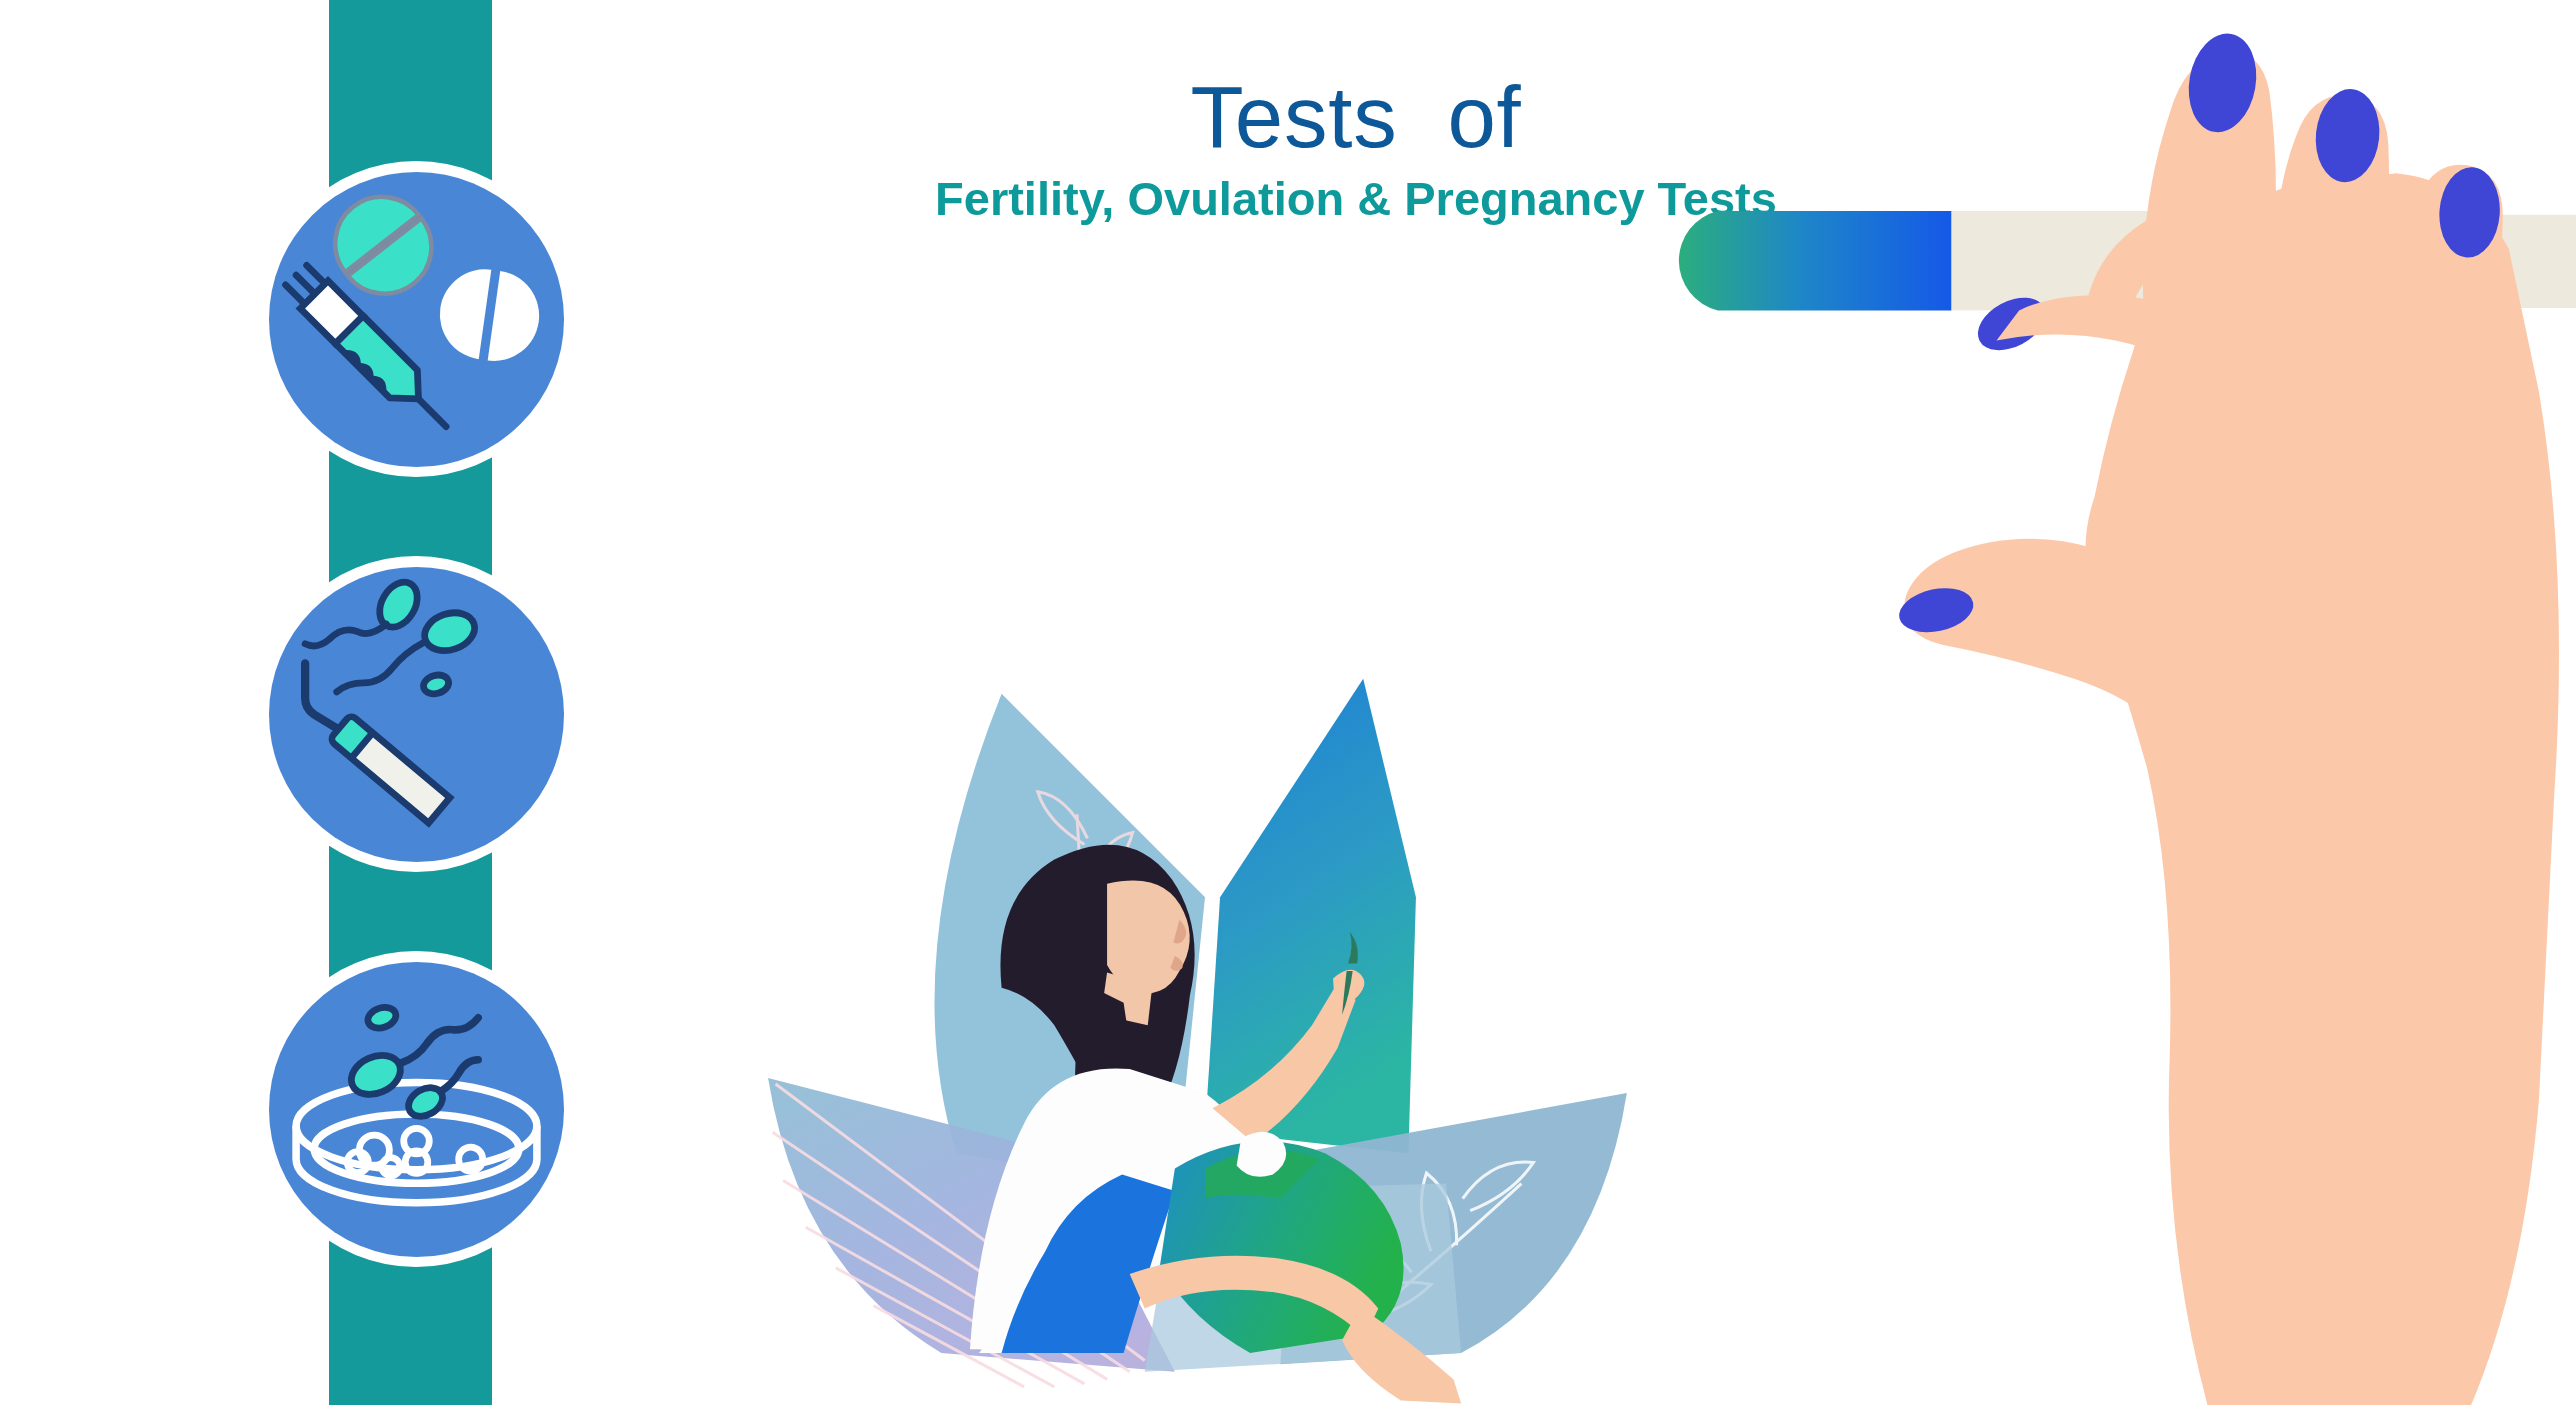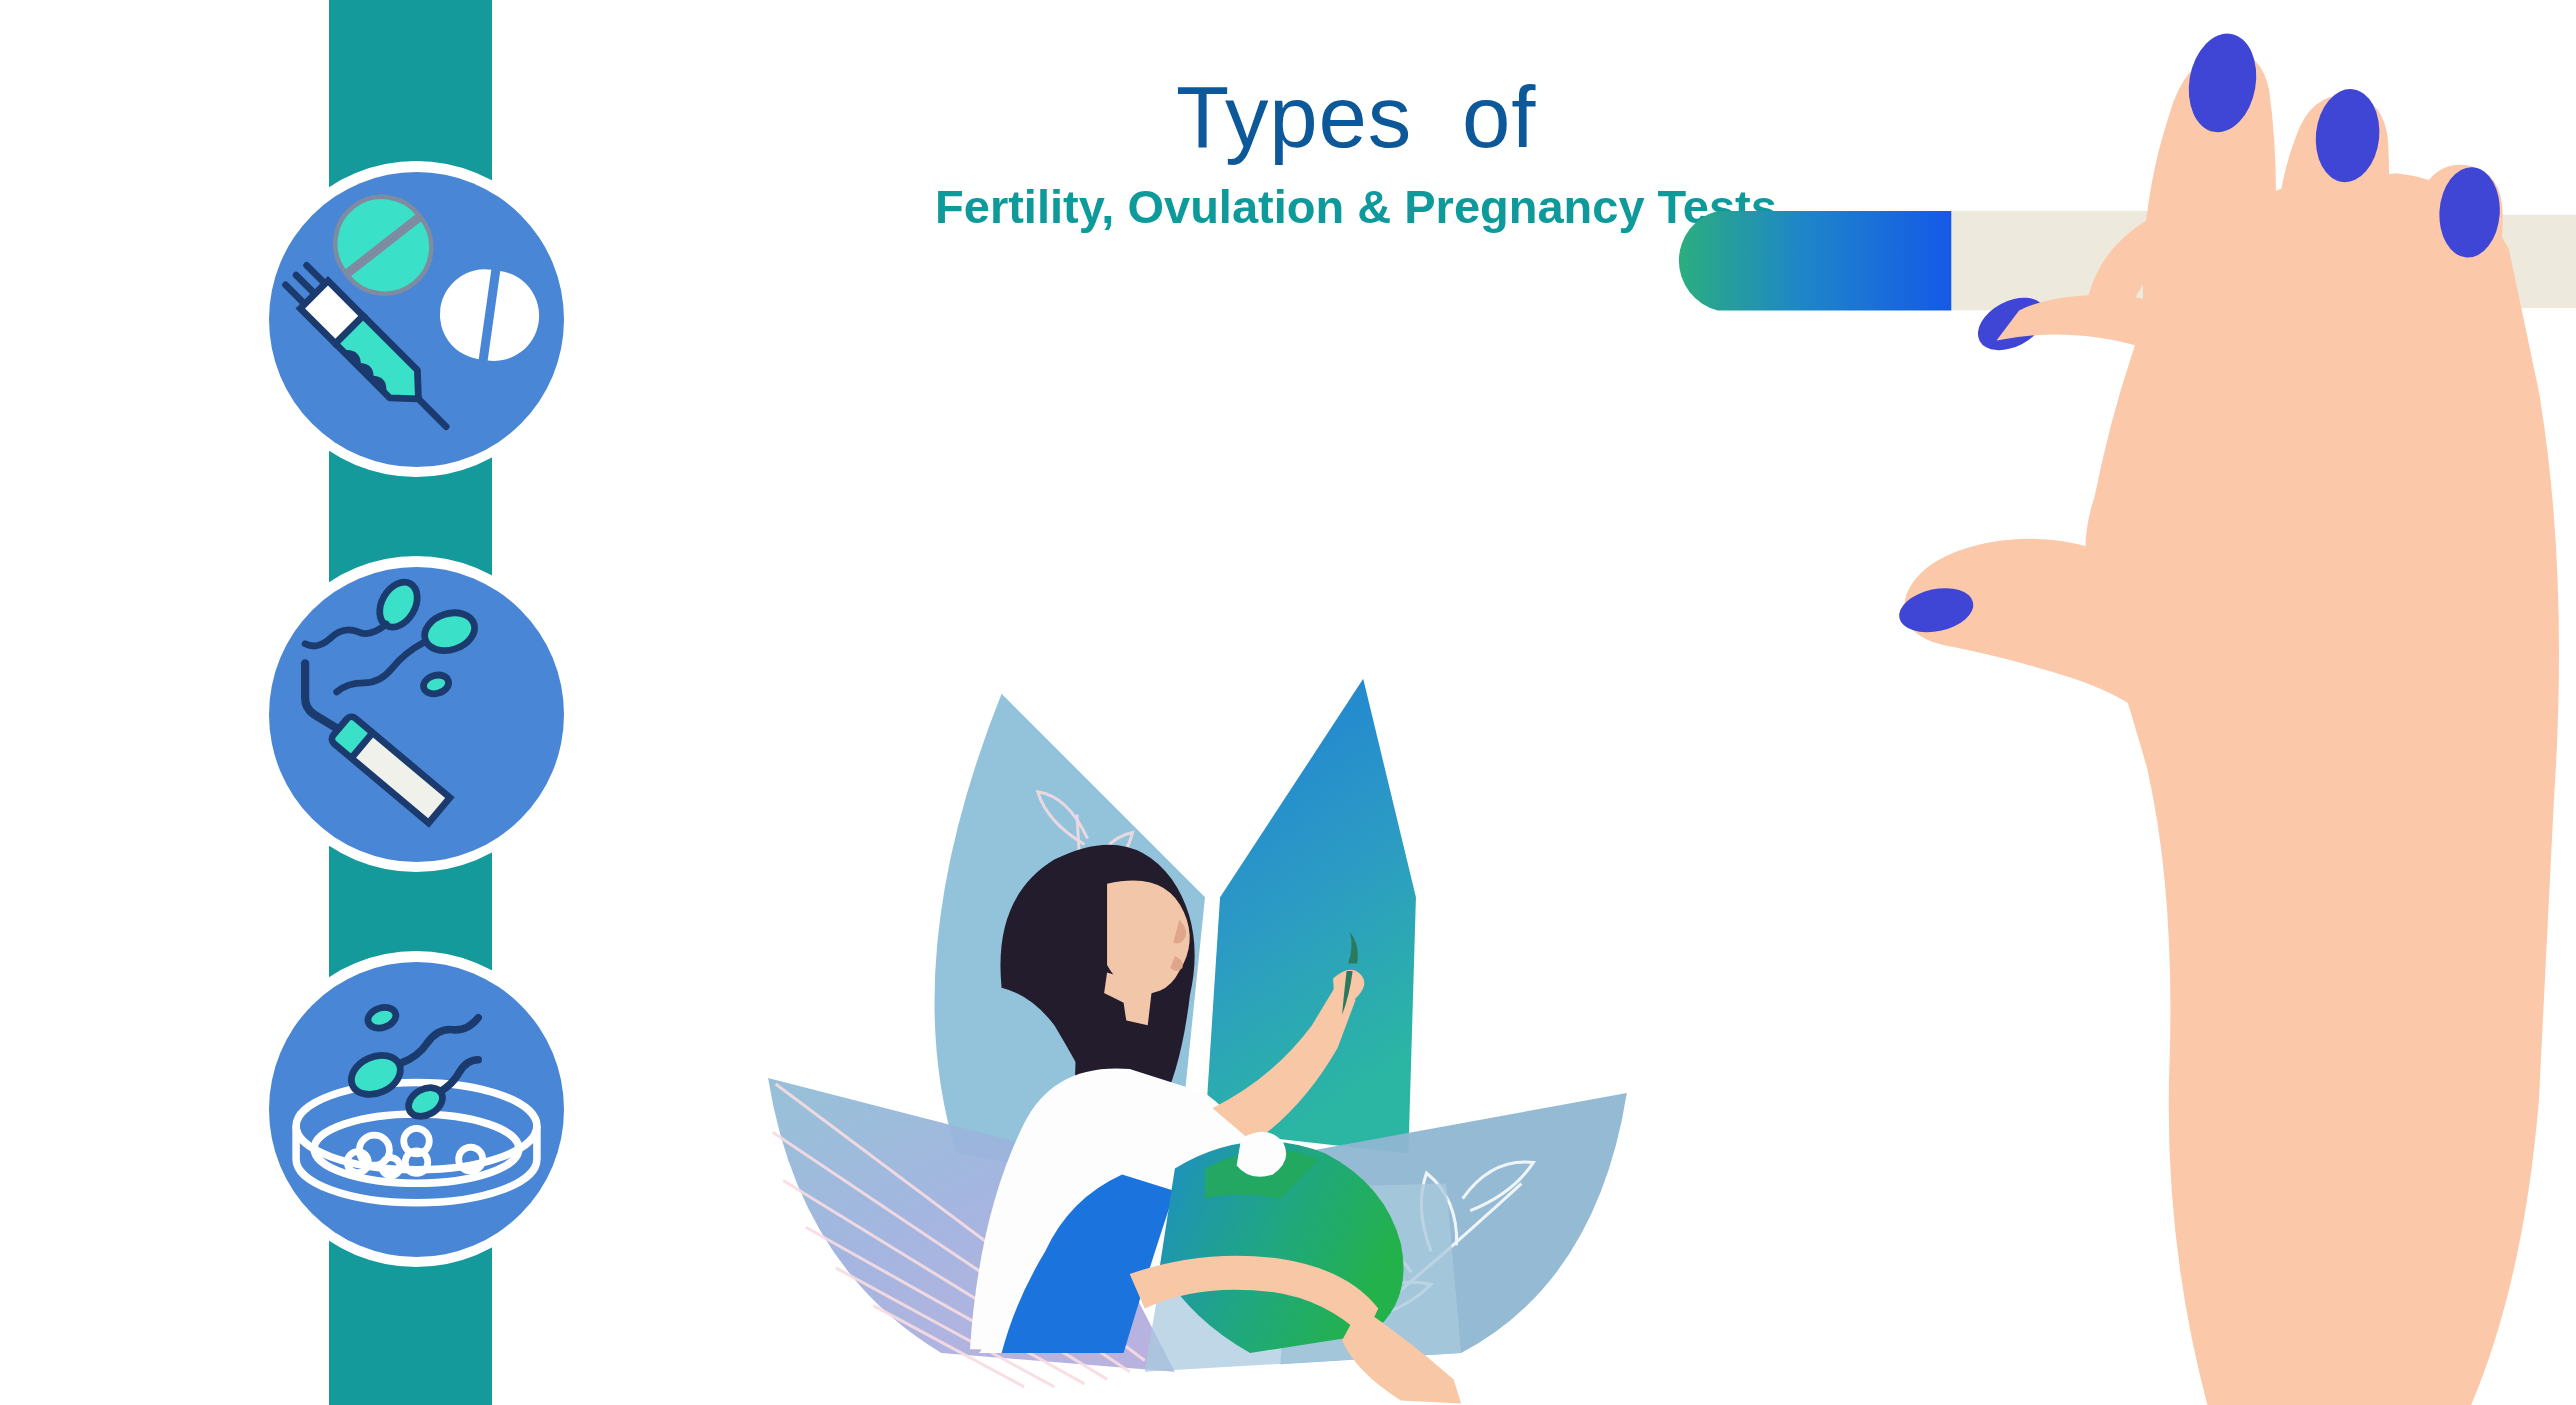--- a/index.html
+++ b/index.html
@@ -46,21 +46,21 @@
     width:1386px; text-align:center;
     pointer-events:none;
   }
   .title-main {
     font-size:87px; font-weight:400; letter-spacing:0.8px;
     color:#0C5898; line-height:1.12;
     white-space:pre;
   }
   .title-sub {
     font-size:47px; font-weight:700; letter-spacing:0px;
-    color:#0E9A9B; line-height:1.2; margin-top:14px;
+    color:#0E9A9B; line-height:1.2; margin-top:6px;
   }
 
   
   .illustration {
     position:absolute; left:753px; top:671px;
     width:904px; height:735px;
   }
   .illustration svg { width:100%; height:100%; display:block; }
 
   
@@ -156,21 +156,21 @@
         <path d="M176,134 q22,-8 34,-26 q14,-20 34,-18 q20,2 34,-16" fill="none" stroke="#1B3B6F" stroke-width="10" stroke-linecap="round"></path>
 
         <ellipse cx="208" cy="186" rx="24" ry="17" transform="rotate(-30 208 186)" fill="#3BE0C8" stroke="#1B3B6F" stroke-width="9"></ellipse>
         <path d="M228,172 q16,-10 24,-24 q10,-18 26,-18" fill="none" stroke="#1B3B6F" stroke-width="10" stroke-linecap="round"></path>
       </svg>
     </div>
   </div>
 </div>
 
 <div class="heading">
-  <div class="title-main">Types  of</div>
+  <div class="title-main">Tests  of</div>
   <div class="title-sub">Fertility, Ovulation &amp; Pregnancy Tests</div>
 </div>
 
 <div class="illustration">
   <svg viewBox="0 0 1200 975" xmlns="http://www.w3.org/2000/svg">
     <defs>
       <linearGradient id="gLeafBlue" x1="0" y1="0" x2="0.3" y2="1">
         <stop offset="0%" stop-color="#1E7FD6"></stop>
         <stop offset="55%" stop-color="#2C9BC4"></stop>
         <stop offset="100%" stop-color="#2BB6A3"></stop>

